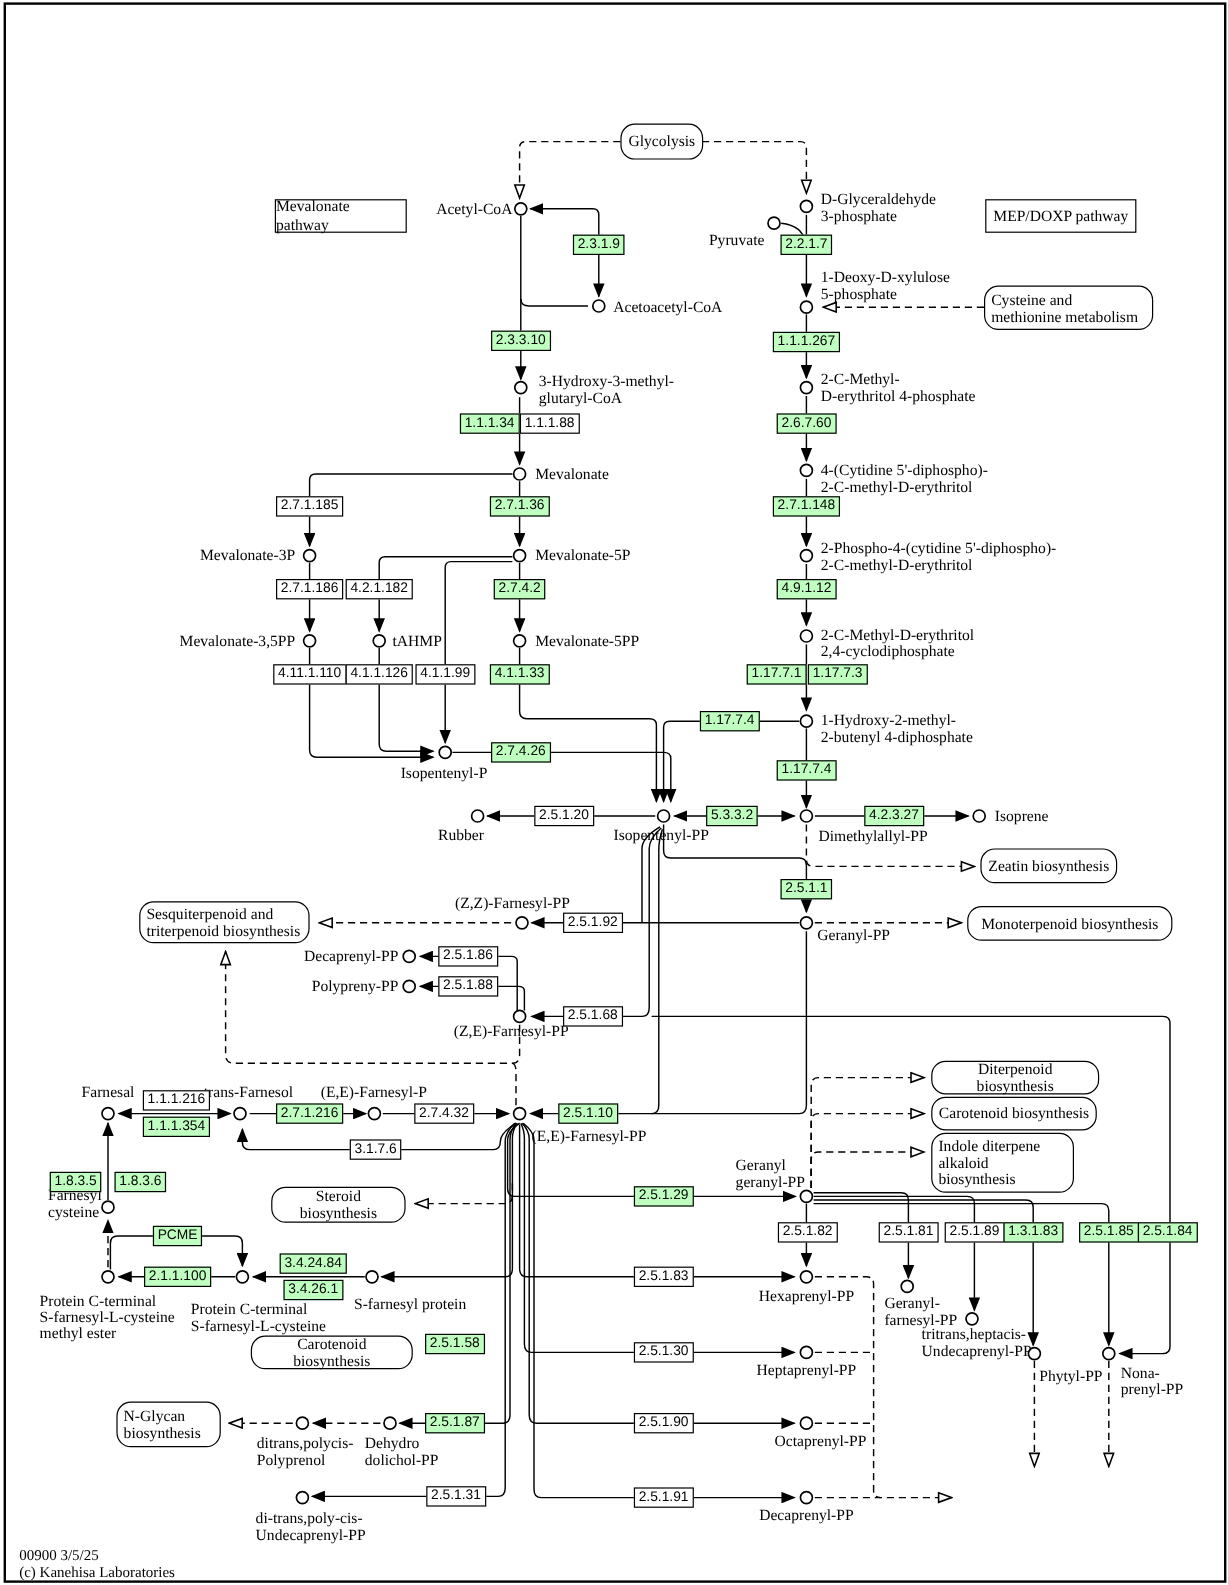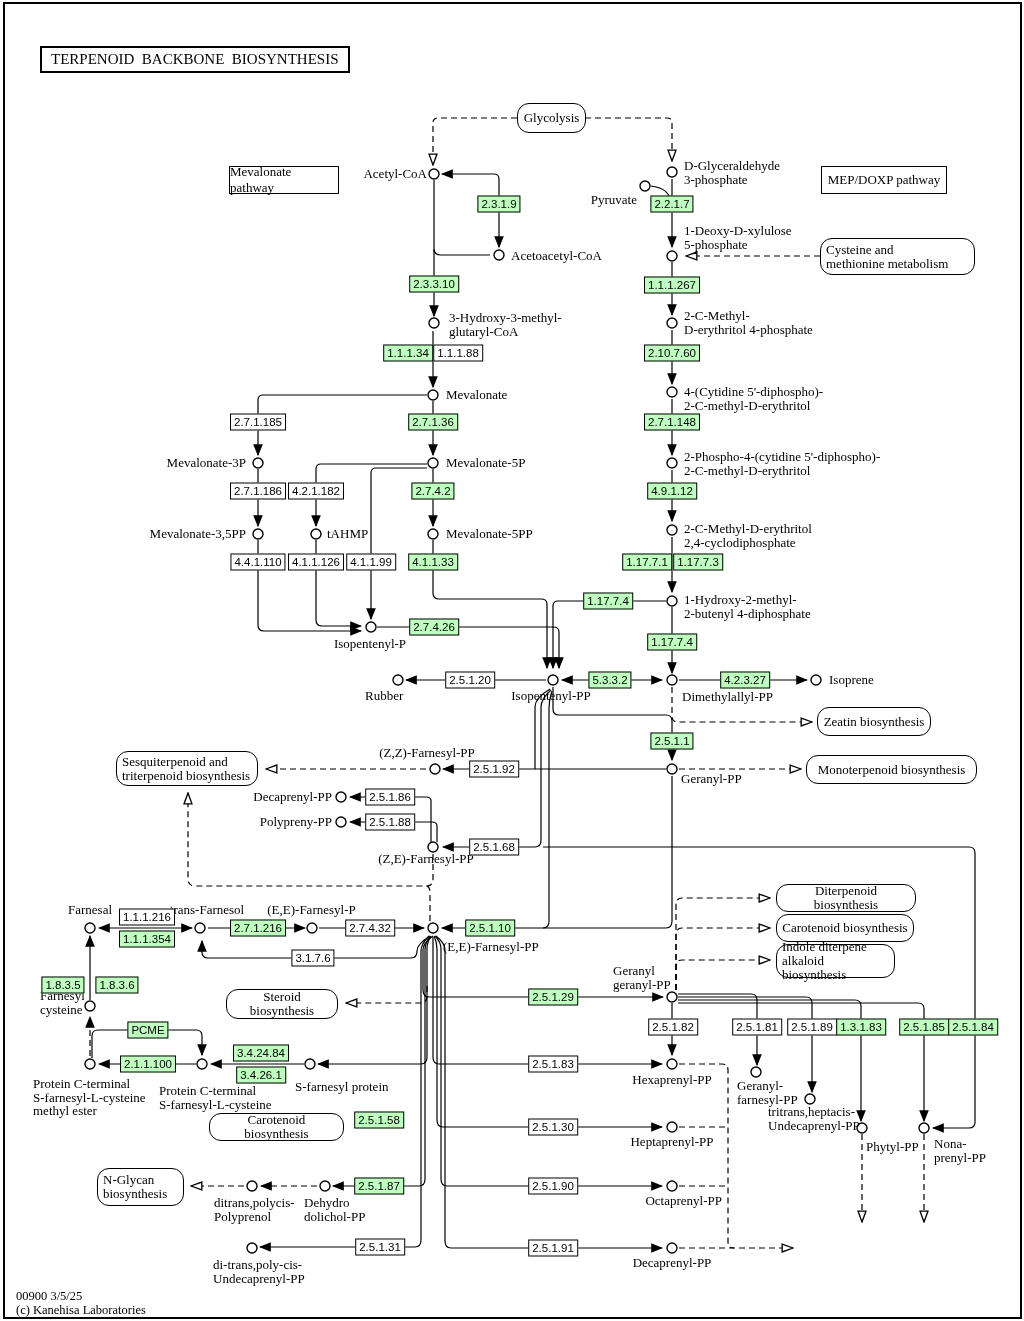--- a/index.html
+++ b/index.html
@@ -20,21 +20,20 @@
       padding:0 3px;white-space:nowrap;z-index:5;}
   .ec.g{background:#BFFFBF;}
   .foot{position:absolute;left:16px;top:1289px;font-size:12.5px;line-height:14px;white-space:pre-line;z-index:2;}
   svg.wires{position:absolute;left:0;top:0;z-index:1;}
 </style>
 </head>
 <body>
 
 <div class="page">
   <div class="frame"></div>
-  <div class="title">TERPENOID  BACKBONE  BIOSYNTHESIS</div>
 
   <svg class="wires" width="1024" height="1321">
     <defs>
       <marker id="af" viewBox="0 0 10 8" refX="9" refY="4" markerWidth="10" markerHeight="8" orient="auto-start-reverse">
         <path d="M0,0 L10,4 L0,8 z" fill="#000"></path>
       </marker>
       <marker id="ao" viewBox="0 0 10 8" refX="9" refY="4" markerWidth="11" markerHeight="9" orient="auto-start-reverse">
         <path d="M0.8,1 L9,4 L0.8,7 z" fill="#fff" stroke="#000" stroke-width="1"></path>
       </marker>
     </defs>
@@ -170,50 +169,50 @@
       <circle cx="252" cy="1186" r="5"></circle>
       <circle cx="325" cy="1186" r="5"></circle>
       <circle cx="252" cy="1248" r="5"></circle>
     </g>
   </svg>
 
   <div class="rg" style="left:229px;top:166px;width:110px;height:28px">Mevalonate pathway</div>
   <div class="rg" style="left:821px;top:166px;width:126px;height:28px">MEP/DOXP pathway</div>
 
   <div class="pw" style="left:517px;top:103px;width:69px;height:30px">Glycolysis</div>
-  <div class="pw l" style="left:820px;top:238px;width:155px;height:37px">Cysteine and
+  <div class="pw l" style="left:820px;top:238px;width:141px;height:37px">Cysteine and
 methionine metabolism</div>
   <div class="pw" style="left:817px;top:707px;width:114px;height:29px">Zeatin biosynthesis</div>
   <div class="pw" style="left:806px;top:755px;width:171px;height:29px">Monoterpenoid biosynthesis</div>
   <div class="pw l" style="left:116px;top:751px;width:142px;height:35px">Sesquiterpenoid and
 triterpenoid biosynthesis</div>
   <div class="pw" style="left:776px;top:884px;width:140px;height:28px">Diterpenoid biosynthesis</div>
   <div class="pw" style="left:776px;top:914px;width:138px;height:28px">Carotenoid biosynthesis</div>
-  <div class="pw l" style="left:776px;top:944px;width:119px;height:34px">Indole diterpene
+  <div class="pw l" style="left:776px;top:944px;width:119px;height:50px">Indole diterpene
 alkaloid biosynthesis</div>
   <div class="pw" style="left:226px;top:989px;width:112px;height:30px">Steroid biosynthesis</div>
   <div class="pw" style="left:209px;top:1113px;width:135px;height:28px">Carotenoid biosynthesis</div>
   <div class="pw l" style="left:97px;top:1168px;width:87px;height:38px">N-Glycan
 biosynthesis</div>
 
   <div class="ec g" style="left:499px;top:204px">2.3.1.9</div>
   <div class="ec g" style="left:434px;top:284px">2.3.3.10</div>
   <div class="ec g" style="left:408px;top:353px">1.1.1.34</div>
   <div class="ec" style="left:458px;top:353px">1.1.1.88</div>
   <div class="ec g" style="left:672px;top:204px">2.2.1.7</div>
   <div class="ec g" style="left:672px;top:285px">1.1.1.267</div>
-  <div class="ec g" style="left:672px;top:353px">2.10.7.60</div>
+  <div class="ec g" style="left:672px;top:353px">2.6.7.60</div>
   <div class="ec" style="left:258px;top:422px">2.7.1.185</div>
   <div class="ec g" style="left:433px;top:422px">2.7.1.36</div>
   <div class="ec g" style="left:672px;top:422px">2.7.1.148</div>
   <div class="ec" style="left:258px;top:491px">2.7.1.186</div>
   <div class="ec" style="left:316px;top:491px">4.2.1.182</div>
   <div class="ec g" style="left:433px;top:491px">2.7.4.2</div>
   <div class="ec g" style="left:672px;top:491px">4.9.1.12</div>
-  <div class="ec" style="left:258px;top:562px">4.4.1.110</div>
+  <div class="ec" style="left:258px;top:562px">4.11.1.110</div>
   <div class="ec" style="left:316px;top:562px">4.1.1.126</div>
   <div class="ec" style="left:371px;top:562px">4.1.1.99</div>
   <div class="ec g" style="left:433px;top:562px">4.1.1.33</div>
   <div class="ec g" style="left:647px;top:562px">1.17.7.1</div>
   <div class="ec g" style="left:698px;top:562px">1.17.7.3</div>
   <div class="ec g" style="left:608px;top:601px">1.17.7.4</div>
   <div class="ec g" style="left:434px;top:627px">2.7.4.26</div>
   <div class="ec g" style="left:672px;top:642px">1.17.7.4</div>
   <div class="ec" style="left:470px;top:680px">2.5.1.20</div>
   <div class="ec g" style="left:610px;top:680px">5.3.3.2</div>

